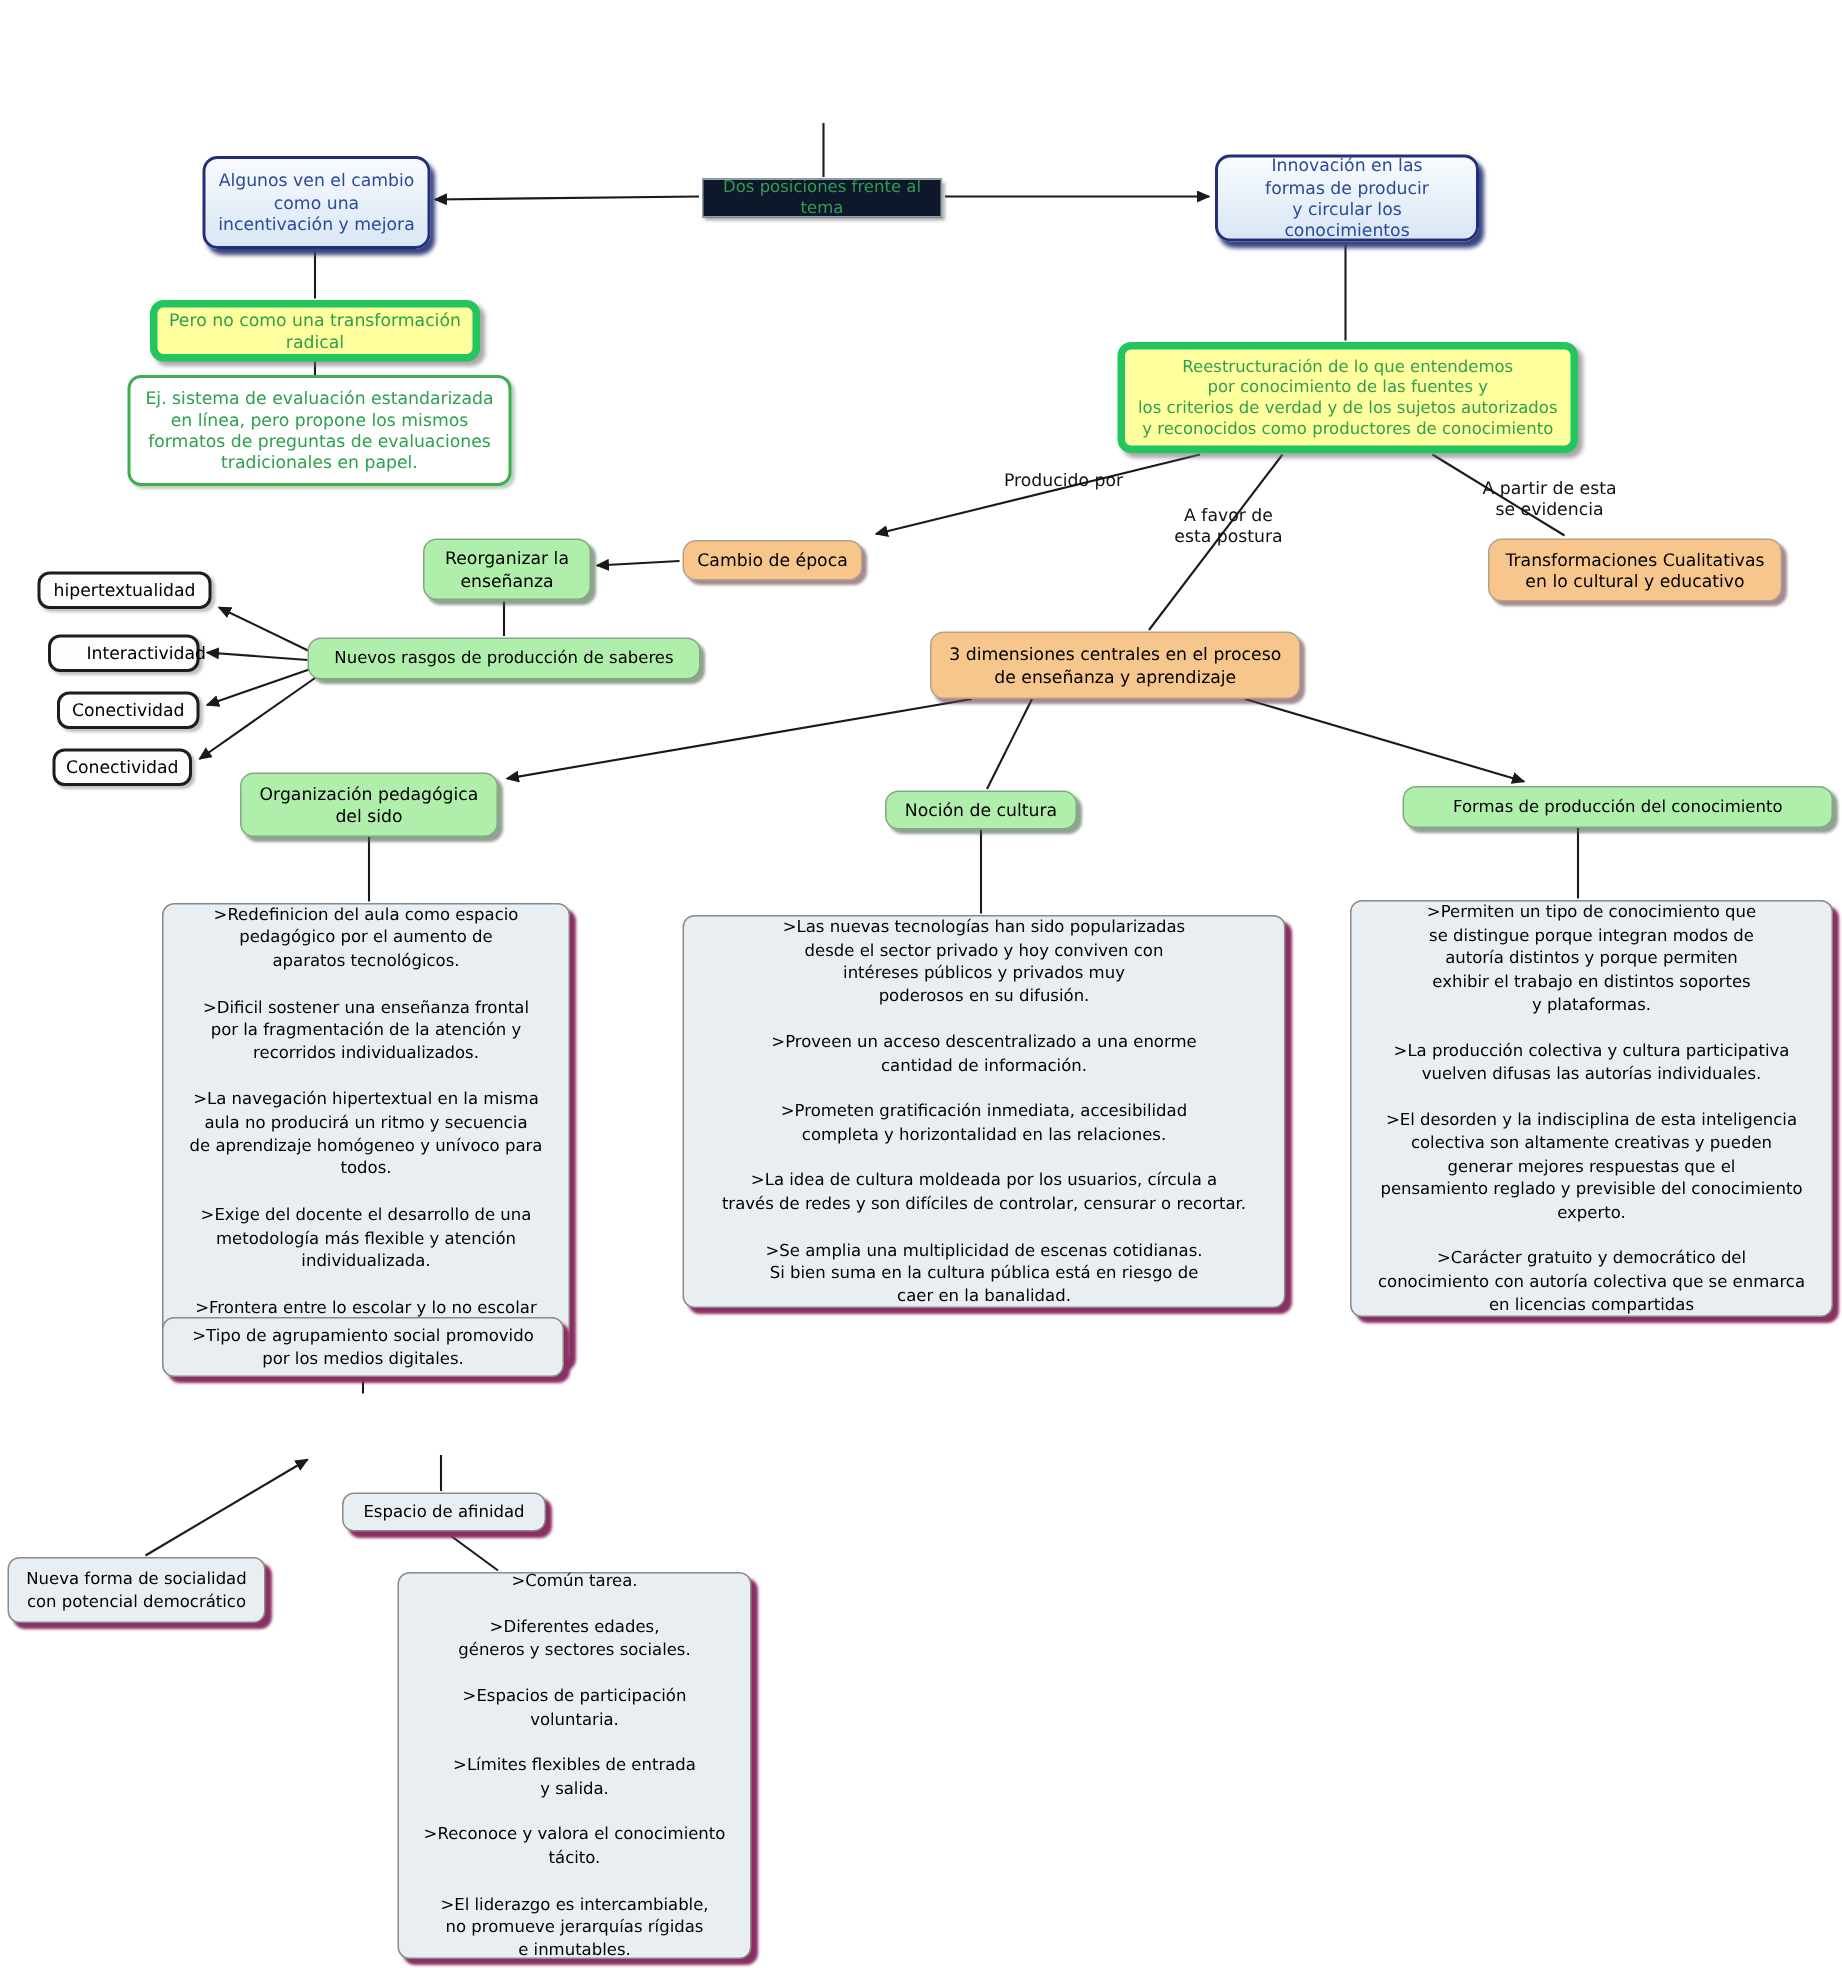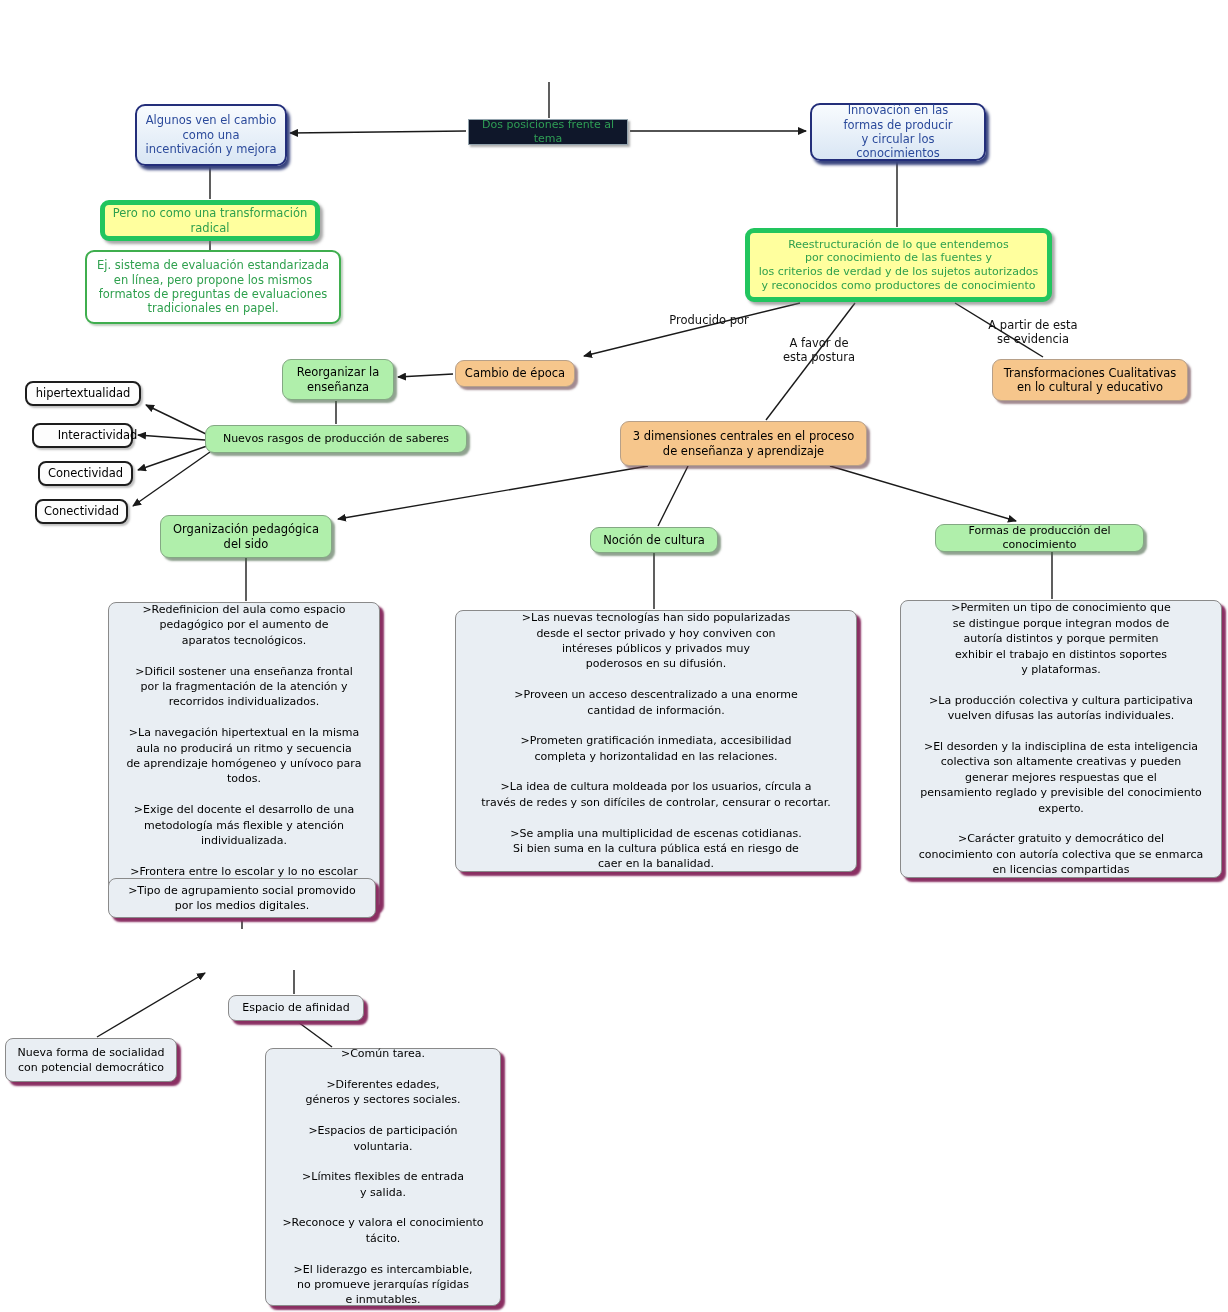--- a/index.html
+++ b/index.html
@@ -118,21 +118,21 @@
   <div class="node white-node" style="left:25px;top:381px;width:116px;height:25px;">hipertextualidad</div>
   <div class="node white-node" style="left:32px;top:423px;width:101px;height:25px;padding-left:36px;">Interactividad</div>
   <div class="node white-node" style="left:38px;top:461px;width:95px;height:25px;">Conectividad</div>
   <div class="node white-node" style="left:35px;top:499px;width:93px;height:25px;">Conectividad</div>
 
   <div class="node green-node" style="left:160px;top:515px;width:172px;height:43px;">Organización pedagógica
 del sido</div>
 
   <div class="node green-node" style="left:590px;top:527px;width:128px;height:26px;">Noción de cultura</div>
 
-  <div class="node green-node" style="left:935px;top:524px;width:209px;height:28px;font-size:11px;">Formas de  producción del conocimiento</div>
+  <div class="node green-node" style="left:935px;top:524px;width:287px;height:28px;font-size:11px;">Formas de  producción del conocimiento</div>
 
   <div class="node detail-node" style="left:108px;top:602px;width:272px;height:308px;">&gt;Redefinicion del aula como espacio
 pedagógico por el aumento de
 aparatos tecnológicos.
 
 &gt;Dificil sostener una enseñanza frontal
 por la fragmentación de la atención y
 recorridos individualizados.
 
 &gt;La navegación hipertextual en la misma

